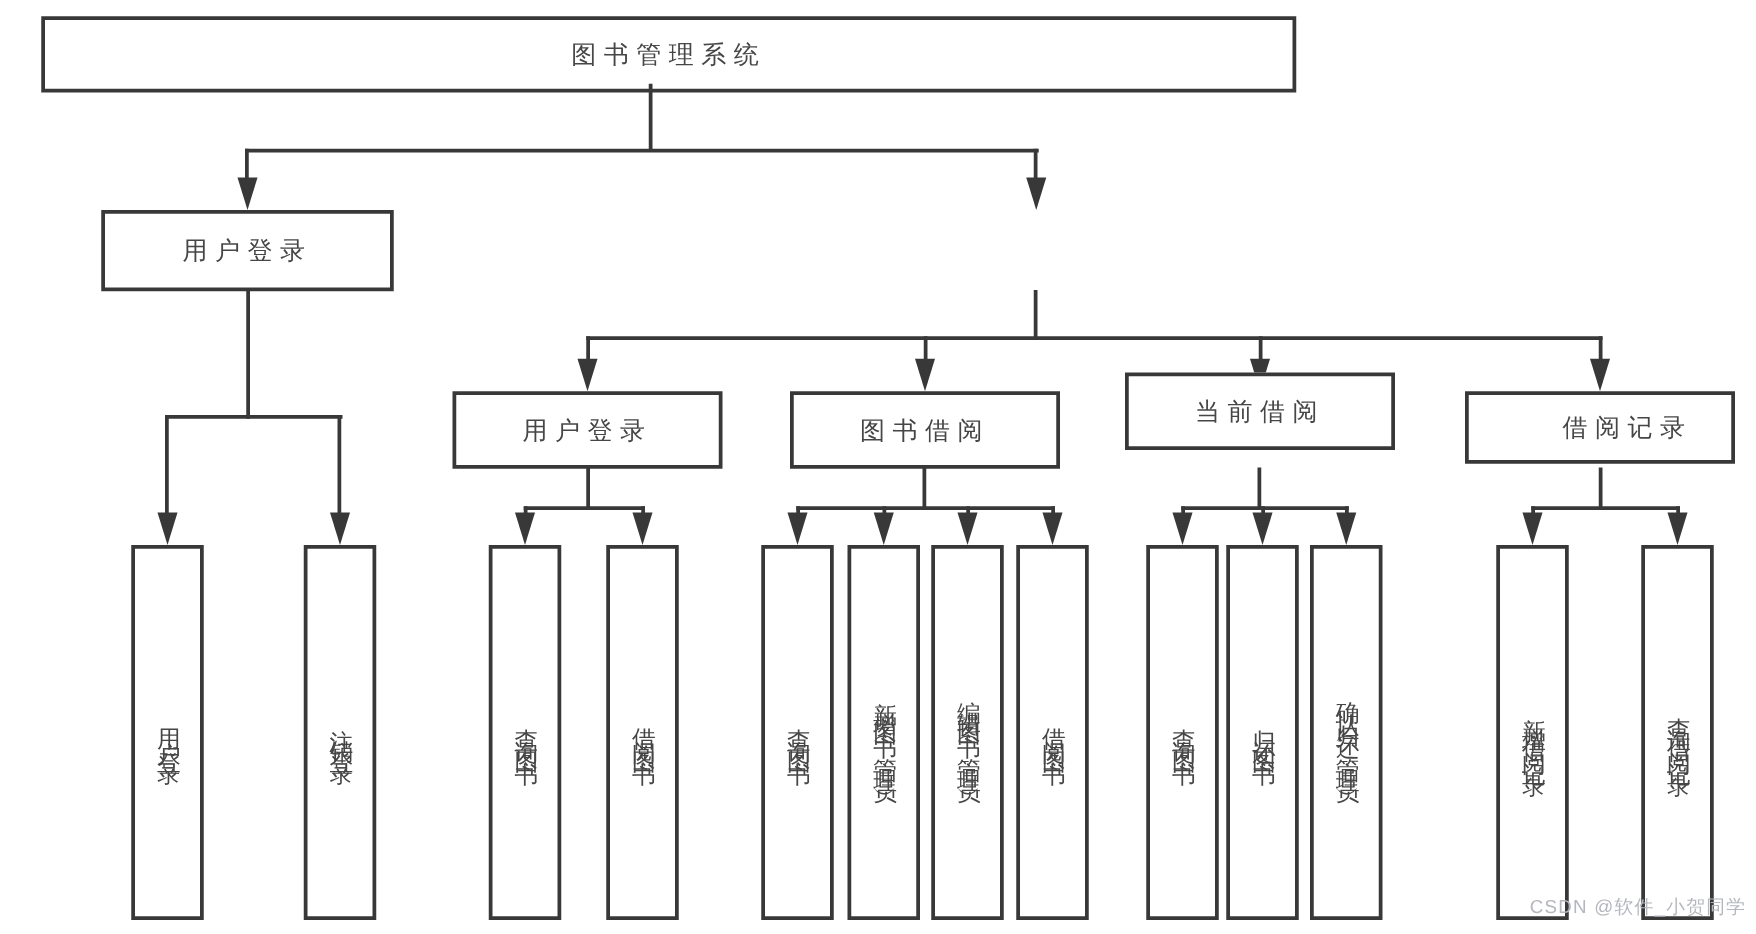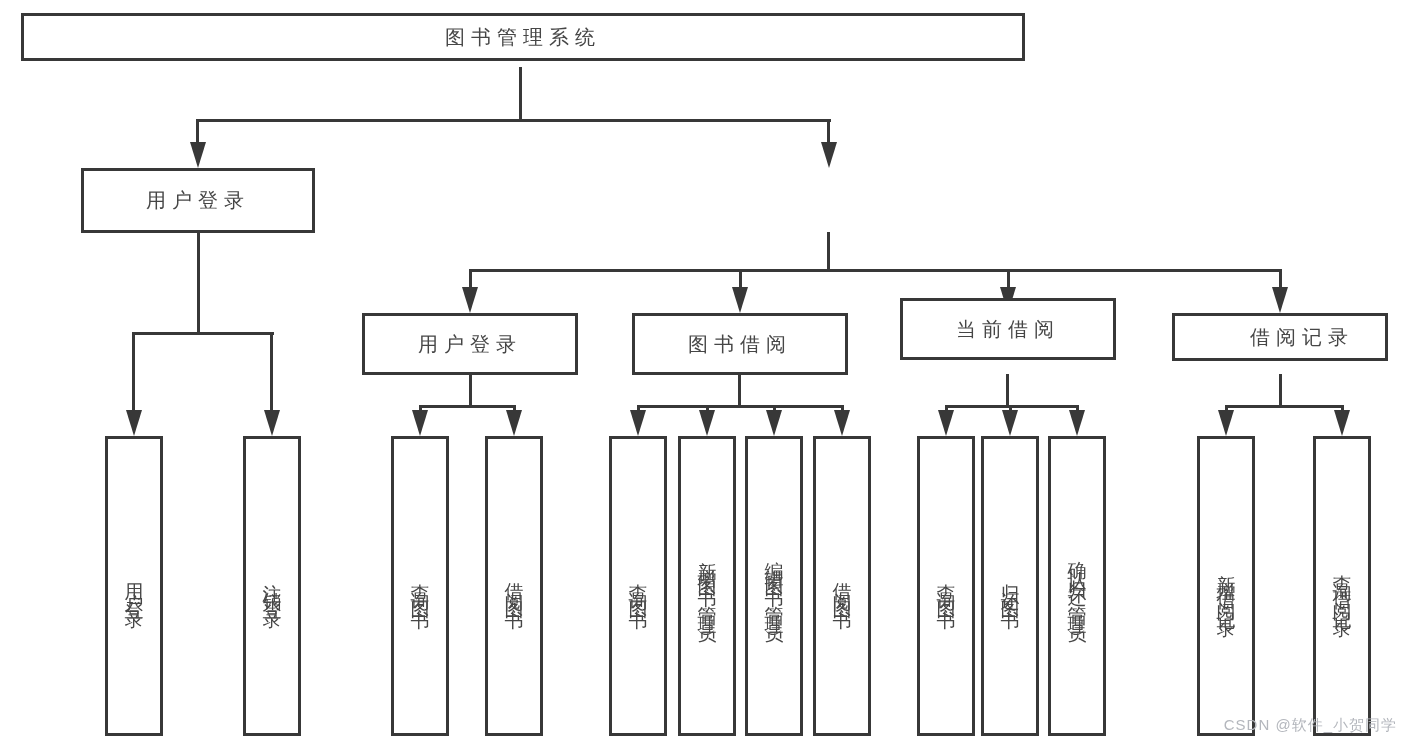--- a/index.html
+++ b/index.html
@@ -51,21 +51,21 @@
     color:var(--wm);
     z-index:5;
     white-space:nowrap;
   }
 </style>
 </head>
 <body>
 
 <div class="canvas">
 
-  <div class="box" style="left:21px;top:13px;width:1004px;height:48px;">
+  <div class="box" style="left:33px;top:13px;width:1004px;height:61px;">
     <span>图书管理系统</span>
   </div>
 
   <div class="vline" style="left:519px;top:67px;height:53px;"></div>
   <div class="hline" style="left:196px;top:119px;width:635px;"></div>
   <div class="vline" style="left:196px;top:119px;height:28px;"></div>
   <div class="arr" style="left:190px;top:142px;"></div>
   <div class="vline" style="left:827px;top:119px;height:28px;"></div>
   <div class="arr" style="left:821px;top:142px;"></div>
 
@@ -93,21 +93,21 @@
 
   <div class="box" style="left:362px;top:313px;width:216px;height:62px;">
     <span>用户登录</span>
   </div>
   <div class="box" style="left:632px;top:313px;width:216px;height:62px;">
     <span>图书借阅</span>
   </div>
   <div class="box" style="left:900px;top:298px;width:216px;height:62px;">
     <span>当前借阅</span>
   </div>
-  <div class="box" style="left:1172px;top:313px;width:216px;height:48px;padding-left:44px;">
+  <div class="box" style="left:1172px;top:313px;width:216px;height:58px;padding-left:44px;">
     <span>借阅记录</span>
   </div>
 
   <div class="vline" style="left:469px;top:374px;height:34px;"></div>
   <div class="hline" style="left:419px;top:405px;width:97px;"></div>
   <div class="vline" style="left:419px;top:405px;height:8px;"></div>
   <div class="arr" style="left:412px;top:410px;"></div>
   <div class="vline" style="left:513px;top:405px;height:8px;"></div>
   <div class="arr" style="left:506px;top:410px;"></div>
 

